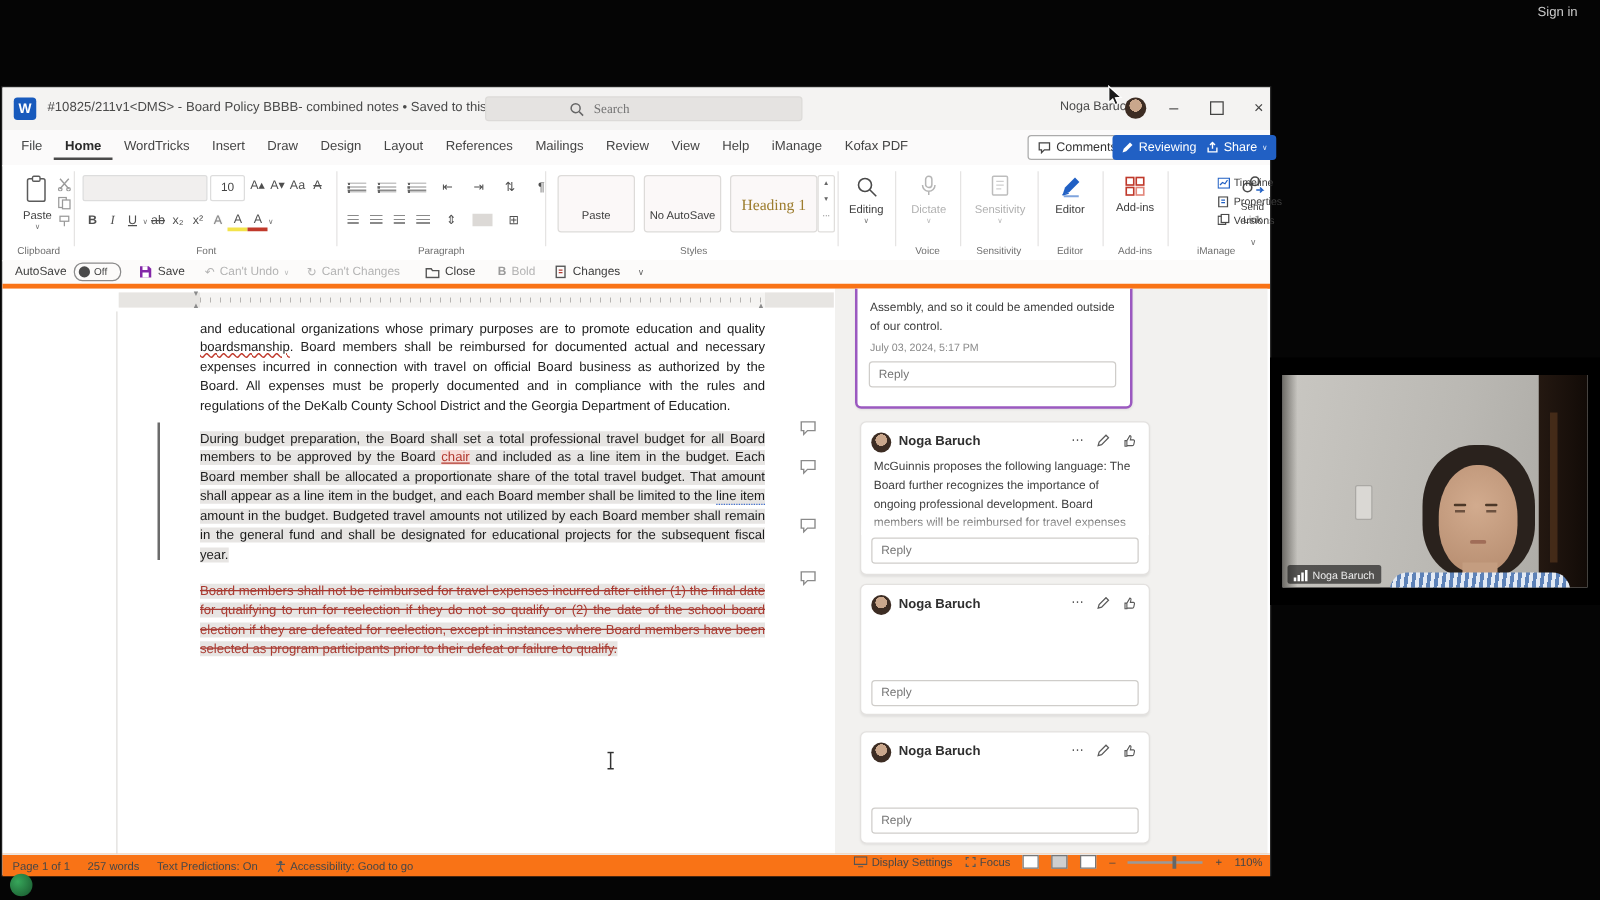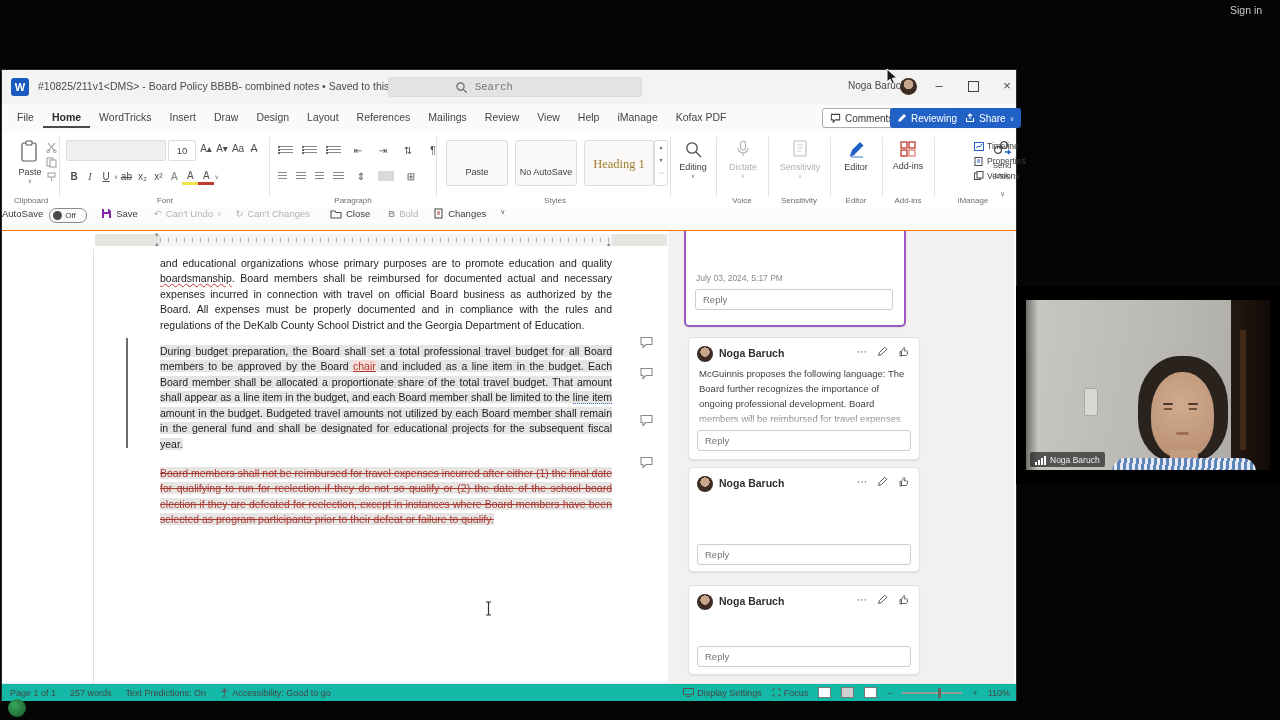--- a/index.html
+++ b/index.html
@@ -4,21 +4,21 @@
 <style>
   html,body{margin:0;padding:0}
   body{width:1280px;height:720px;background:#050505;font-family:"Liberation Sans",sans-serif;overflow:hidden;position:relative}
   .a{position:absolute}
   svg{display:block}
   
   #win{left:2px;top:70px;width:1014px;height:630px;background:#fff;box-shadow:0 0 0 1px #2a2a2a}
   .titlebar{left:0;top:0;width:1014px;height:34px;background:#f4f3f2}
   .title-text{font-size:10.5px;color:#4a4a4a;white-space:nowrap}
   .searchbox{left:386px;top:7px;width:254px;height:20px;background:#e5e3e1;border:1px solid #dcdad8;border-radius:3px;display:flex;align-items:center;padding-left:84px;box-sizing:border-box}
-  .searchbox input{border:none;background:transparent;outline:none;font-size:10.5px;color:#555;width:120px;font-family:Liberation Mono, monospace}
+  .searchbox input{border:none;background:transparent;outline:none;font-size:10.5px;color:#555;width:120px;font-family:Liberation Serif, serif}
   .winctl{font-size:13px;color:#444;width:30px;text-align:center;top:8px}
   .tabsrow{left:0;top:34px;width:1014px;height:28px;background:#fbfafa;border-bottom:1px solid #e4e2e0}
   .tab{display:inline-block;padding:7px 9px 5px 9px;font-size:10.5px;color:#454545;cursor:default}
   .tab.active{font-weight:700;color:#2b2b2b;border-bottom:2.5px solid #4a4a4a;padding-bottom:3px}
   .pill-btn{height:20px;border-radius:3px;display:flex;align-items:center;gap:4px;font-size:10px;padding:0 7px;box-sizing:border-box}
   .blue{background:#2160c4;color:#fff}
   .whitebtn{background:#fff;border:1px solid #ababab;color:#333}
   
   .ribbon{left:0;top:62px;width:1014px;height:76px;background:#fff;border-bottom:1px solid #dcdcdc}
   .grplabel{bottom:3px;font-size:8px;color:#6e6e6e;text-align:center;position:absolute}
@@ -26,21 +26,21 @@
   .mini{font-size:10px;color:#4f4f4f;width:16px;height:14px;display:inline-flex;align-items:center;justify-content:center}
   .ddv{font-size:6px;color:#777}
   .lines-ico{width:11px;height:8px;background:repeating-linear-gradient(#8a8a8a 0 1px,transparent 1px 3px)}
   .bullets-ico{width:11px;height:8px;background:repeating-linear-gradient(#8a8a8a 0 1px,transparent 1px 3px);border-left:2px dotted #666;padding-left:2px}
   .stylecard{top:8px;height:44px;background:#fbf8f8;border:1px solid #dddbd9;border-radius:3px;text-align:center;position:absolute;overflow:hidden}
   .stylecard .nm{font-size:9px;color:#3c3c3c;margin-top:26px}
   .bigbtn{position:absolute;top:8px;text-align:center}
   .bigbtn .lbl{font-size:9px;color:#3d3d3d;margin-top:3px;line-height:10px}
   .bigbtn.disabled .lbl{color:#b0b0b0}
   
-  .qat{left:0;top:138px;width:1014px;height:23px;background:#fcfbfa;border-bottom:1px solid #f97316;display:flex;align-items:flex-start;gap:6px;box-sizing:border-box}
+  .qat{left:0;top:138px;width:1014px;height:23px;background:#fcfbfa;border-bottom:4px solid #f97316;display:flex;align-items:center;gap:6px;padding-left:10px;box-sizing:border-box}
   .qitem{display:flex;align-items:center;gap:4px;font-size:9.5px;color:#3d3d3d}
   .qitem.gray{color:#b3b3b3}
   .toggle{width:30px;height:13px;border:1px solid #8a8a8a;border-radius:7px;display:flex;align-items:center;font-size:8px;color:#444;padding:0 3px;gap:3px}
   .knob{width:9px;height:9px;border-radius:50%;background:#4a4a4a}
   
   .ruler{left:0;top:161px;width:666px;height:18px;background:#fff}
   .rstrip{left:93px;top:3px;width:572px;height:12px;background:#f5f4f2;position:absolute}
   .rzone{position:absolute;top:0;height:12px;background:#e7e5e2}
   .rticks{position:absolute;top:4px;height:4px;left:65px;right:55px;background:repeating-linear-gradient(90deg,#b5b3b0 0 1px,transparent 1px 8px)}
   
@@ -60,21 +60,21 @@
   .cmt.active{border:2px solid #9b59c0}
   .cauthor{font-size:10.5px;font-weight:700;color:#2f2f2f;position:absolute}
   .cbody{font-size:9.5px;line-height:15px;color:#3e3e3e;position:absolute;overflow:hidden}
   .ctime{font-size:8.5px;color:#8a8a8a;position:absolute}
   .creply{position:absolute}
   .creply input{width:100%;height:100%;box-sizing:border-box;border:1px solid #cfcdca;border-radius:3px;font-size:9.5px;color:#555;padding:0 7px;outline:none;background:#fff;font-family:"Liberation Sans",sans-serif}
   .cavatar{width:16px;height:16px;border-radius:50%;background:radial-gradient(circle at 50% 38%,#caa78c 0 36%,#3c2c23 37% 100%);position:absolute}
   .cicons{position:absolute;display:flex;gap:10px;align-items:center;color:#5a5a5a;font-size:10px}
   .fade{position:absolute;left:0;right:0;bottom:0;height:14px;background:linear-gradient(rgba(255,255,255,0),#fff)}
   
-  .statusbar{left:0;top:613px;width:1014px;height:17px;background:#14b8a6;border-top:1px solid #e8e6e4;font-size:9px;color:#474747;display:flex;align-items:center}
+  .statusbar{left:0;top:613px;width:1014px;height:17px;background:#f97316;border-top:1px solid #e8e6e4;font-size:9px;color:#474747;display:flex;}
   .sleft{display:flex;gap:14px;align-items:center;padding-left:8px}
   .sright{position:absolute;right:6px;display:flex;gap:10px;align-items:center}
   .viewico{width:11px;height:9px;border:1px solid #777;background:#fff}
   .viewico.sel{background:#cfcfcf}
   
   #webcam{left:1016px;top:286px;width:264px;height:198px;background:#000}
   .video{left:10px;top:14px;width:244px;height:170px;background:linear-gradient(100deg,#c9c7c2 0%,#bab8b3 55%,#a9a7a2 100%);position:absolute;overflow:hidden}
   .namelabel{position:absolute;left:4px;top:152px;height:15px;background:rgba(15,15,15,.62);color:#eee;font-size:8.5px;display:flex;align-items:center;gap:3px;padding:0 5px;border-radius:2px}
   .bars span{display:inline-block;width:2px;background:#fff;margin-right:1px;vertical-align:bottom}
   
@@ -415,20 +415,21 @@
     <span class="a" style="left:482px;top:352px">
         <svg width="9" height="15" viewBox="0 0 9 15">
           <path d="M2 1h5M2 14h5M4.5 1v13" fill="none" stroke="#333" stroke-width="1.2"></path>
         </svg>
       </span>
   </div>
 
   <div class="cpanel a">
 
     <div class="cmt active" style="left:16px;top:-20px;width:218px;height:112px">
+      <div class="cbody" style="left:10px;top:26px;width:196px;height:32px">Assembly, and so it could be amended outside of our control.</div>
       <div class="ctime" style="left:10px;top:60px">July 03, 2024, 5:17 PM</div>
       <div class="creply" style="left:9px;top:76px;width:198px;height:21px"><input placeholder="Reply" style=""></div>
     </div>
 
     <div class="cmt" style="left:20px;top:106px;width:230px;height:121px">
       <div class="cavatar" style="left:8px;top:8px"></div>
       <div class="cauthor" style="left:30px;top:9px">Noga Baruch</div>
       <div class="cicons" style="right:10px;top:8px">
         <span>⋯</span>
         <span>

